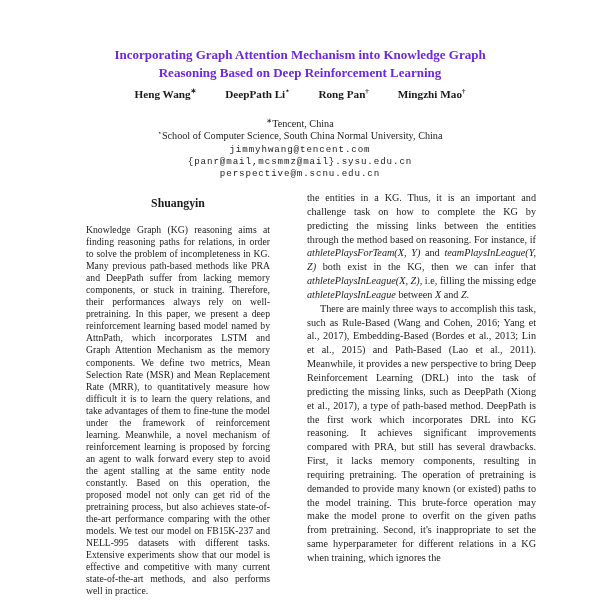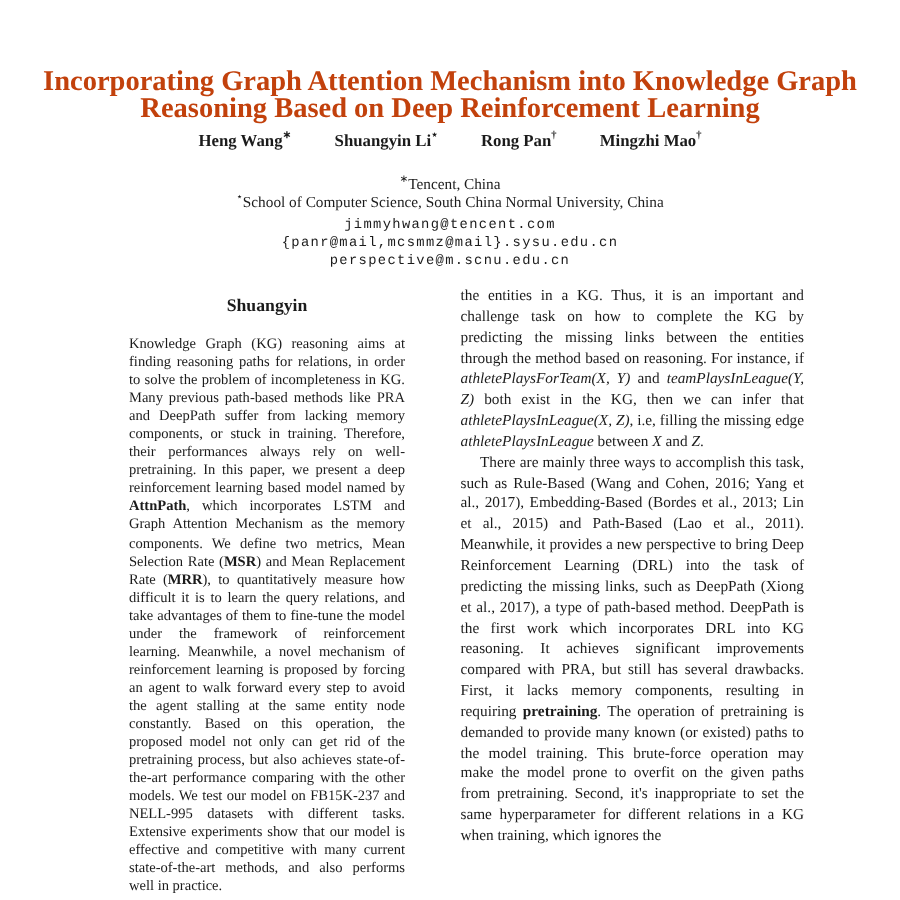--- a/index.html
+++ b/index.html
@@ -15,24 +15,24 @@
   
   .header {
     position: absolute;
     top: 46px;
     left: 0;
     width: 600px;
     text-align: center;
   }
   .title {
     margin: 0;
-    font-size: 19px;
+    font-size: 13px;
     font-weight: bold;
     line-height: 17.5px;
-    color: #c2410c;
+    color: #6d28d9;
   }
   .title .tline { display: block; }
   .authors {
     margin-top: 7px;
     font-size: 11.2px;
     font-weight: bold;
     white-space: nowrap;
   }
   .author { display: inline-block; margin: 0 13px; }
   .author sup, .affil sup {
@@ -79,37 +79,37 @@
     width: 229px;
   }
   .col-right p {
     margin: 0;
     font-size: 10.2px;
     line-height: 13.85px;
     text-align: justify;
   }
   .col-right p.indent { text-indent: 13px; }
   
-  .run-b { font-weight: bold; }
+  .run-b { font-weight: normal; }
   .run-i { font-style: italic; }
 </style>
 </head>
 <body>
 
 <div class="page">
 
   <div class="header">
     <h1 class="title">
       <span class="tline">Incorporating Graph Attention Mechanism into Knowledge Graph</span>
       <span class="tline">Reasoning Based on Deep Reinforcement Learning</span>
     </h1>
 
     <div class="authors">
       <span class="author"><span>Heng Wang</span><sup>∗</sup></span>
-      <span class="author"><span>Shuangyin Li</span><sup>⋆</sup></span>
+      <span class="author"><span>DeepPath Li</span><sup>⋆</sup></span>
       <span class="author"><span>Rong Pan</span><sup>†</sup></span>
       <span class="author"><span>Mingzhi Mao</span><sup>†</sup></span>
     </div>
 
     <div class="affils">
       <div class="affil"><sup>∗</sup><span>Tencent, China</span></div>
       <div class="affil"><sup>⋆</sup><span>School of Computer Science, South China Normal University, China</span></div>
     </div>
 
     <div class="emails">

